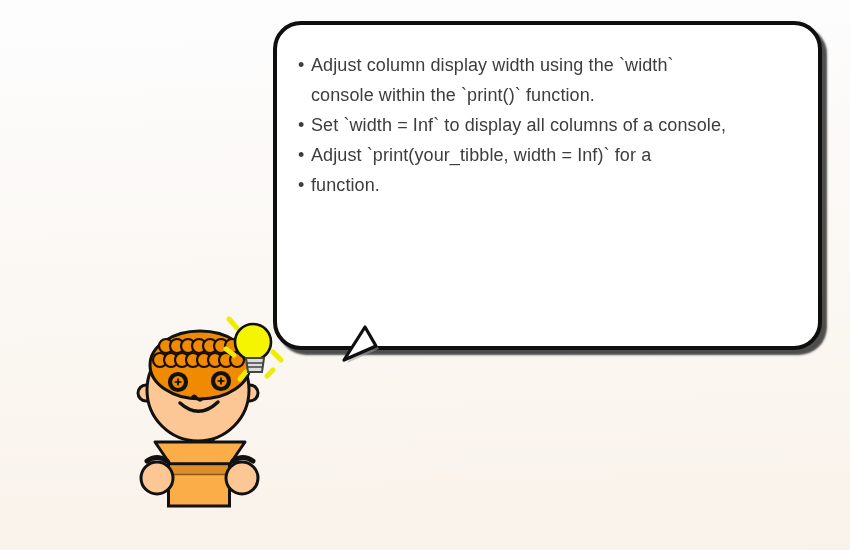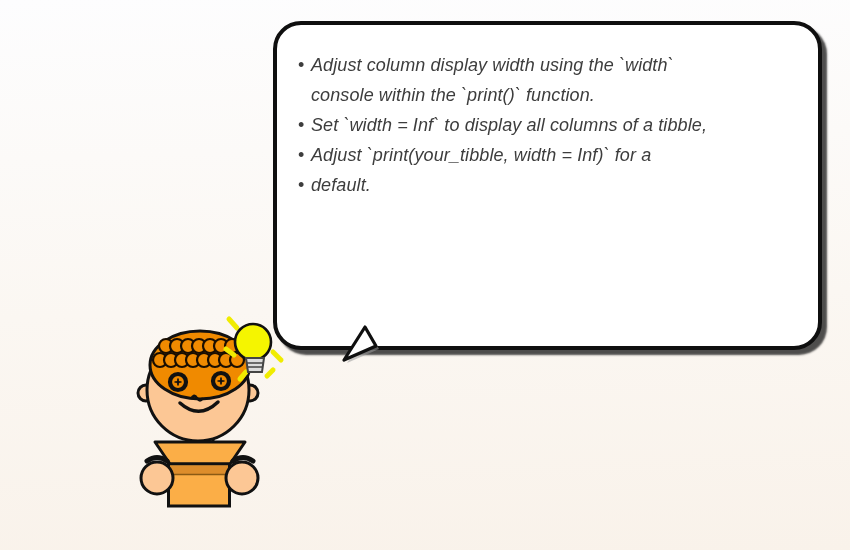--- a/index.html
+++ b/index.html
@@ -36,21 +36,21 @@
     letter-spacing: 0.1px;
   }
   .bullets li {
     position: relative;
     padding-left: 14px;
   }
   .bullet-dot {
     position: absolute;
     left: 1px; top: 0;
   }
-  .ln { display: block; white-space: nowrap; font-style: italic; }
+  .ln { display: block; white-space: nowrap; }
 
   
   .tail {
     position: absolute;
     left: 335px; top: 320px;
     width: 50px; height: 48px;
     z-index: 3;
   }
 
   
@@ -68,29 +68,29 @@
 
   <div class="bubble">
     <ul class="bullets">
       <li>
         <span class="bullet-dot">•</span>
         <span class="ln">Adjust column display width using the `width`</span>
         <span class="ln">console within the `print()` function.</span>
       </li>
       <li>
         <span class="bullet-dot">•</span>
-        <span class="ln">Set `width = Inf` to display all columns of a tibble,</span>
+        <span class="ln">Set `width = Inf` to display all columns of a console,</span>
       </li>
       <li>
         <span class="bullet-dot">•</span>
         <span class="ln">Adjust `print(your_tibble, width = Inf)` for a</span>
       </li>
       <li>
         <span class="bullet-dot">•</span>
-        <span class="ln">default.</span>
+        <span class="ln">function.</span>
       </li>
     </ul>
   </div>
 
   <svg class="tail" viewBox="335 320 50 48" aria-hidden="true">
     <polygon points="368,330 379,349 347,363" fill="#9a9a9a" opacity="0.55"></polygon>
     <polygon points="365,327 376,346 344,360" fill="#ffffff" stroke="#0f0f0f" stroke-width="3.2" stroke-linejoin="round"></polygon>
   </svg>
 
   <svg class="character" viewBox="118 314 174 196" aria-hidden="true">

